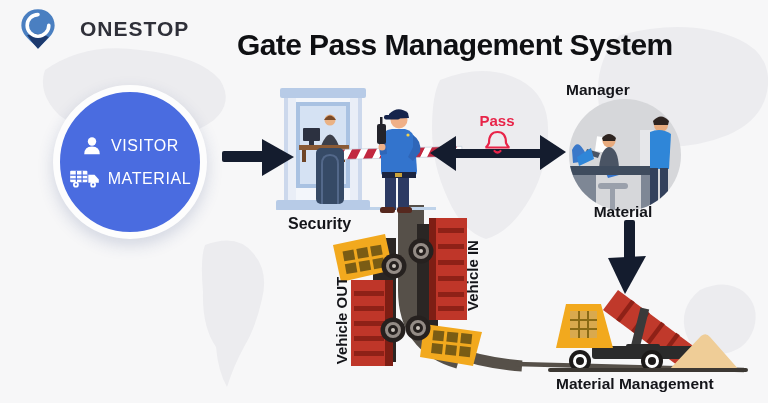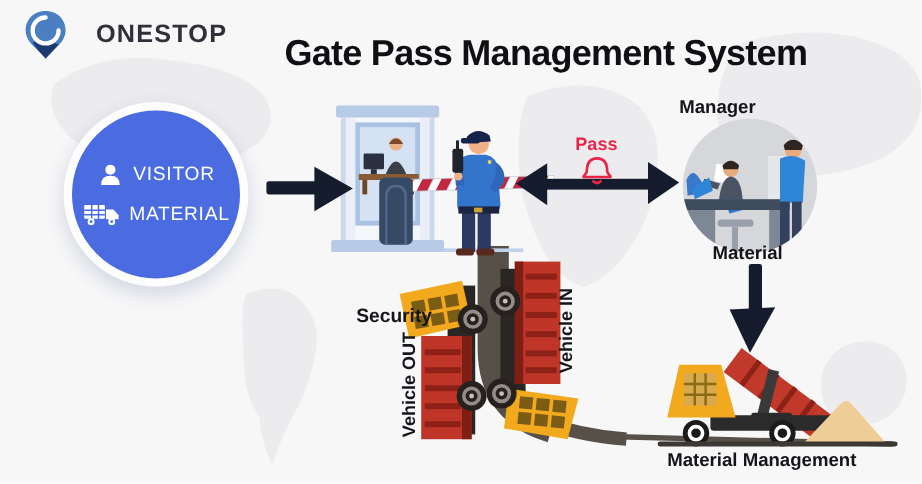--- a/index.html
+++ b/index.html
@@ -16,21 +16,21 @@
   
   .entry-circle{left:53px;top:85px;width:154px;height:154px;border-radius:50%;
     background:#4a6ce0;border:7px solid #fdfdfd;box-sizing:border-box;
     box-shadow:0 6px 16px rgba(40,60,120,.18);
     display:flex;flex-direction:column;justify-content:center;align-items:center;gap:7px;}
   .entry-row{display:flex;align-items:center;gap:8px;height:26px;}
   .entry-label{color:#ffffff;font-size:16px;font-weight:400;letter-spacing:.6px;}
 
   
   .node-label{color:#14151a;font-weight:700;}
-  .lbl-security{left:288px;top:215px;width:72px;text-align:right;font-size:16px;margin-top:40px;}
+  .lbl-security{left:288px;top:215px;width:72px;text-align:left;font-size:16px;}
   .lbl-alert{left:456px;top:112px;width:82px;text-align:center;font-size:15px;color:#e82449;font-weight:700;}
   .lbl-manager{left:566px;top:81px;width:110px;text-align:left;font-size:15.5px;}
   .lbl-approver{left:568px;top:203px;width:110px;text-align:center;font-size:15.5px;}
   .lbl-offloading{left:556px;top:375px;width:180px;font-size:15.5px;}
   .lbl-vout{left:286px;top:312px;width:110px;text-align:center;font-size:15px;transform:rotate(-90deg);}
   .lbl-vin{left:417px;top:267px;width:110px;text-align:center;font-size:15px;transform:rotate(-90deg);}
 </style>
 </head>
 <body>
 

